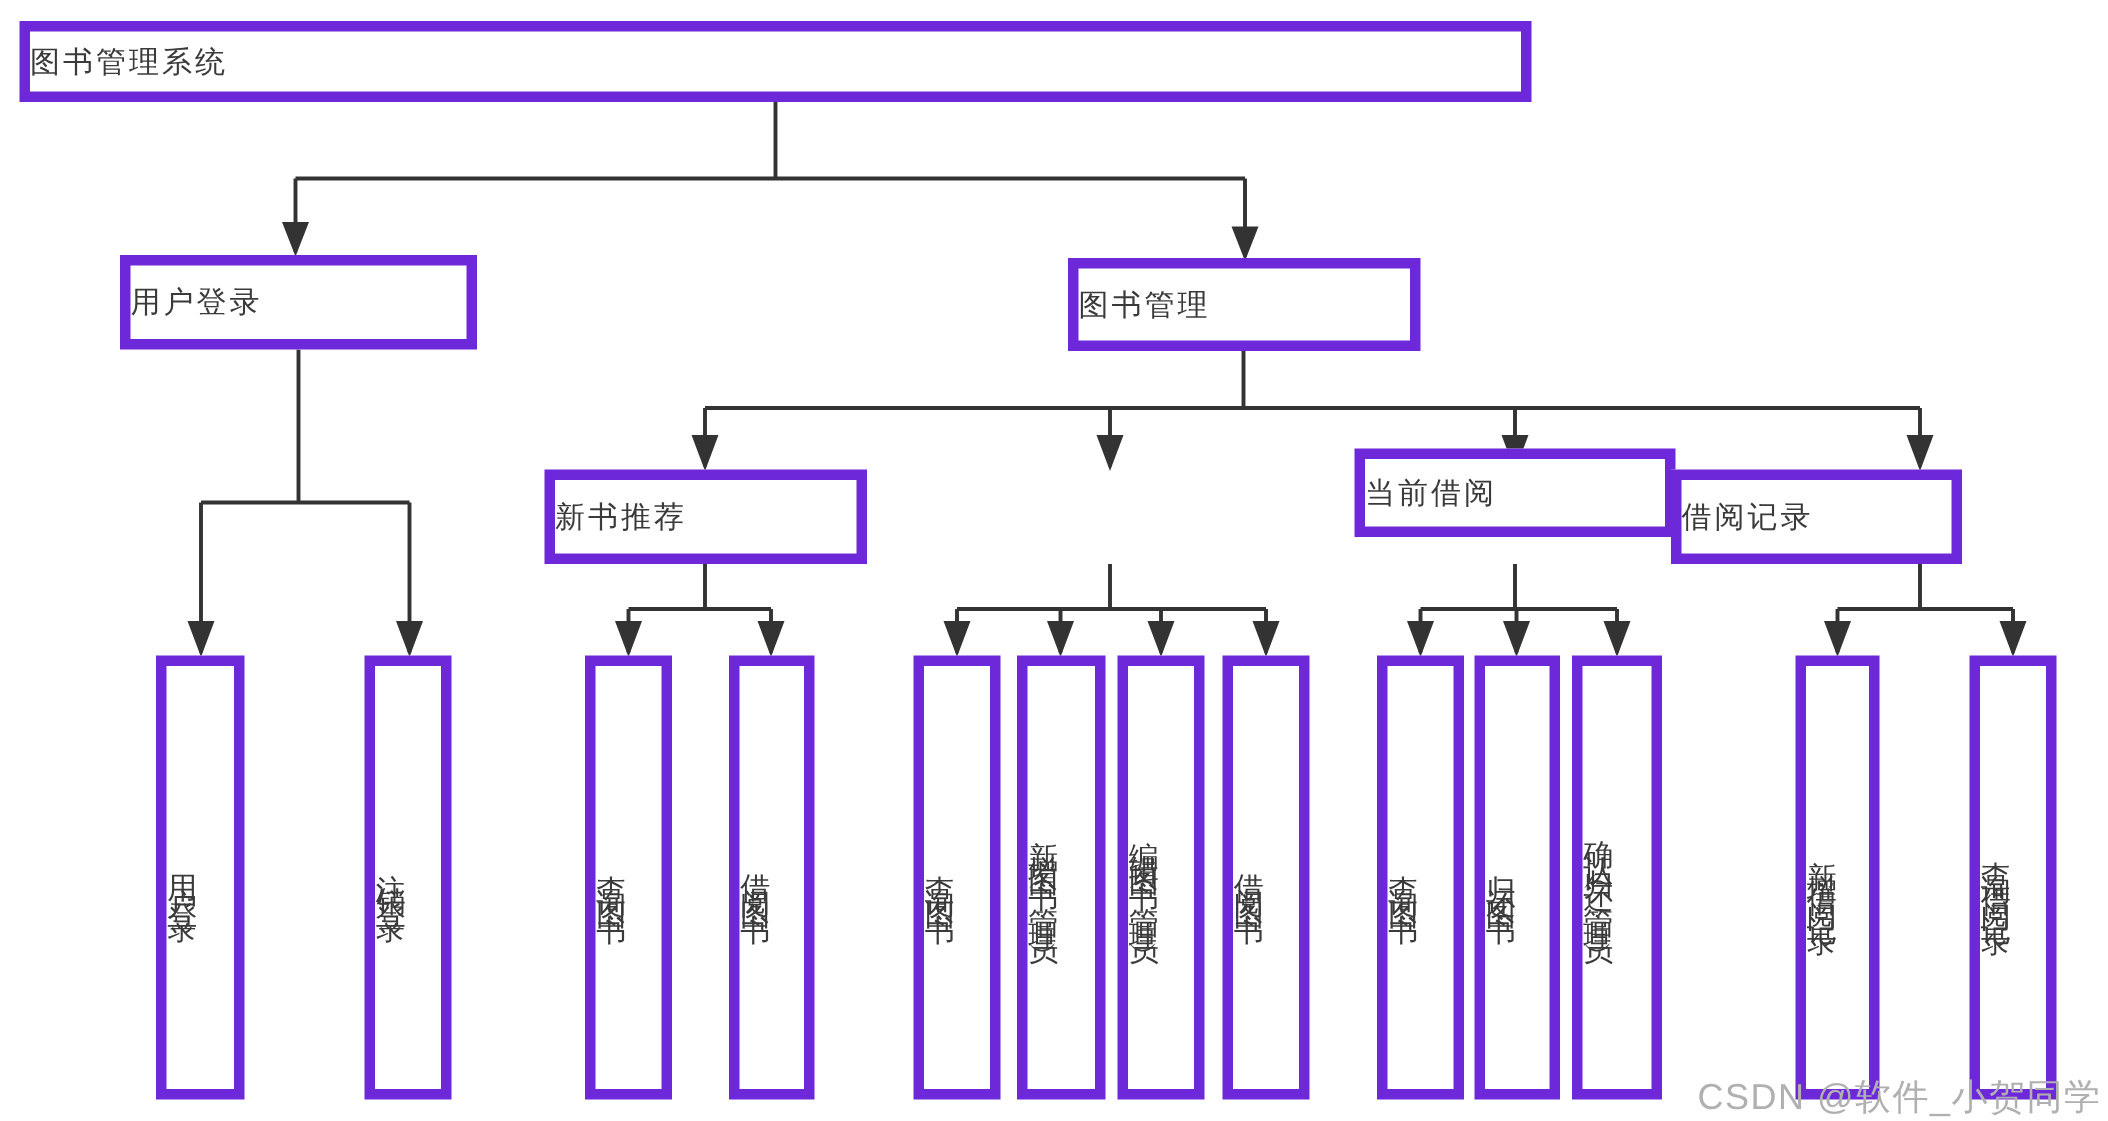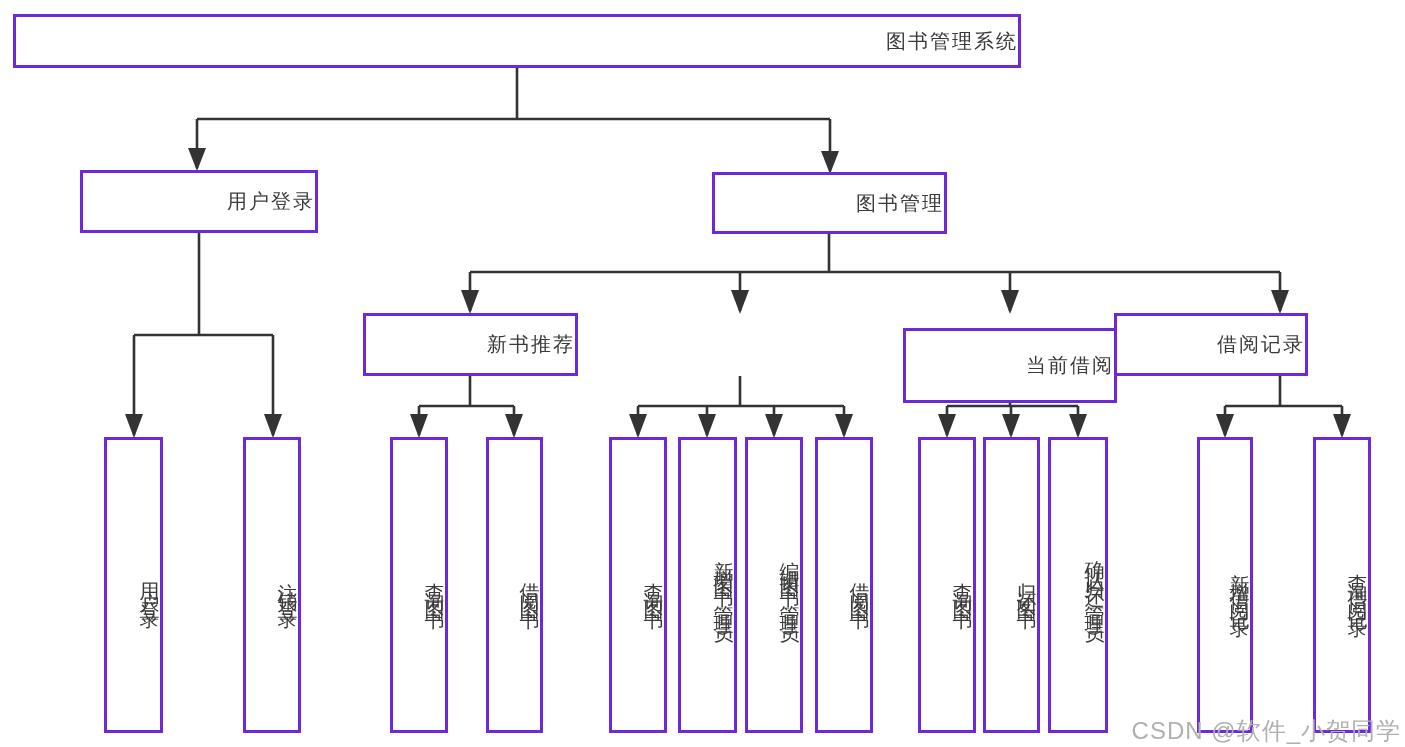--- a/index.html
+++ b/index.html
@@ -12,24 +12,24 @@
     overflow: hidden;
   }
   .connectors {
     position: absolute;
     left: 0; top: 0;
     width: 1405px; height: 747px;
   }
   .node {
     position: absolute;
     background: #ffffff;
-    border: 3px solid #6d28d9;
+    border: 7px solid #6d28d9;
     display: flex;
     align-items: center;
-    justify-content: flex-end;
+    justify-content: flex-start;
     box-sizing: border-box;
     color: #3a3a3a;
   }
   .node .h-label {
     font-size: 20px;
     letter-spacing: 2px;
     white-space: nowrap;
   }
   .leaf .v-label {
     writing-mode: vertical-rl;
@@ -105,21 +105,21 @@
   <div class="node" style="left:80px; top:170px; width:238px; height:63px;">
     <span class="h-label">用户登录</span>
   </div>
   <div class="node" style="left:363px; top:313px; width:215px; height:63px;">
     <span class="h-label">新书推荐</span>
   </div>
 
   <div class="node" style="left:712px; top:172px; width:235px; height:62px;">
     <span class="h-label">图书管理</span>
   </div>
-  <div class="node" style="left:903px; top:328px; width:214px; height:75px;">
+  <div class="node" style="left:903px; top:299px; width:214px; height:59px;">
     <span class="h-label">当前借阅</span>
   </div>
   <div class="node" style="left:1114px; top:313px; width:194px; height:63px;">
     <span class="h-label">借阅记录</span>
   </div>
 
   <div class="node leaf" style="left:104px; top:437px; width:59px; height:296px;">
     <span class="v-label">用户登录</span>
   </div>
   <div class="node leaf" style="left:243px; top:437px; width:58px; height:296px;">

